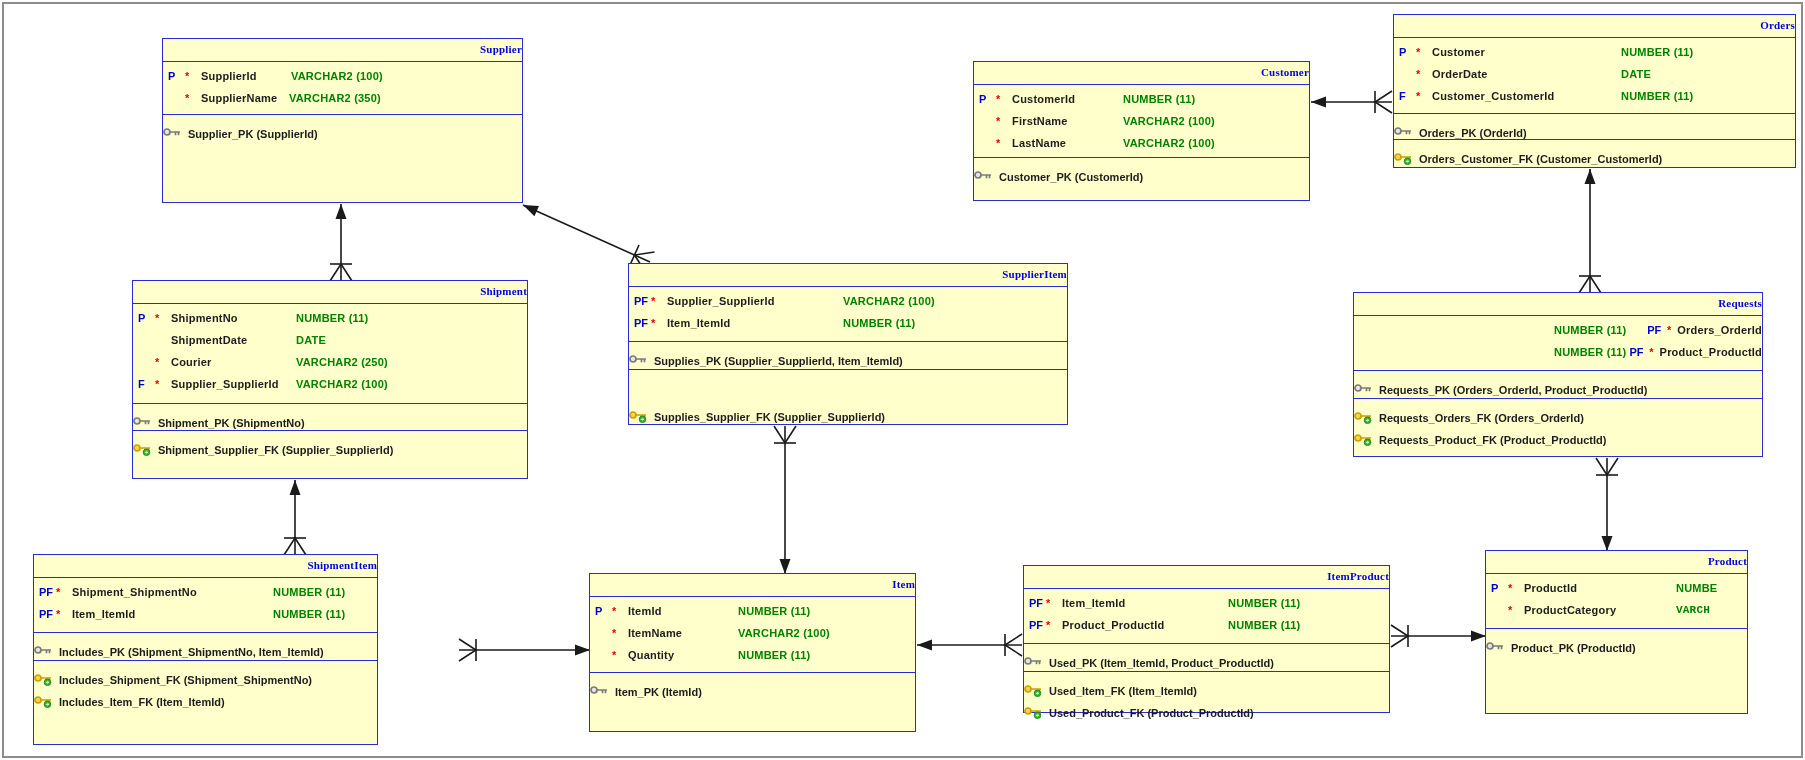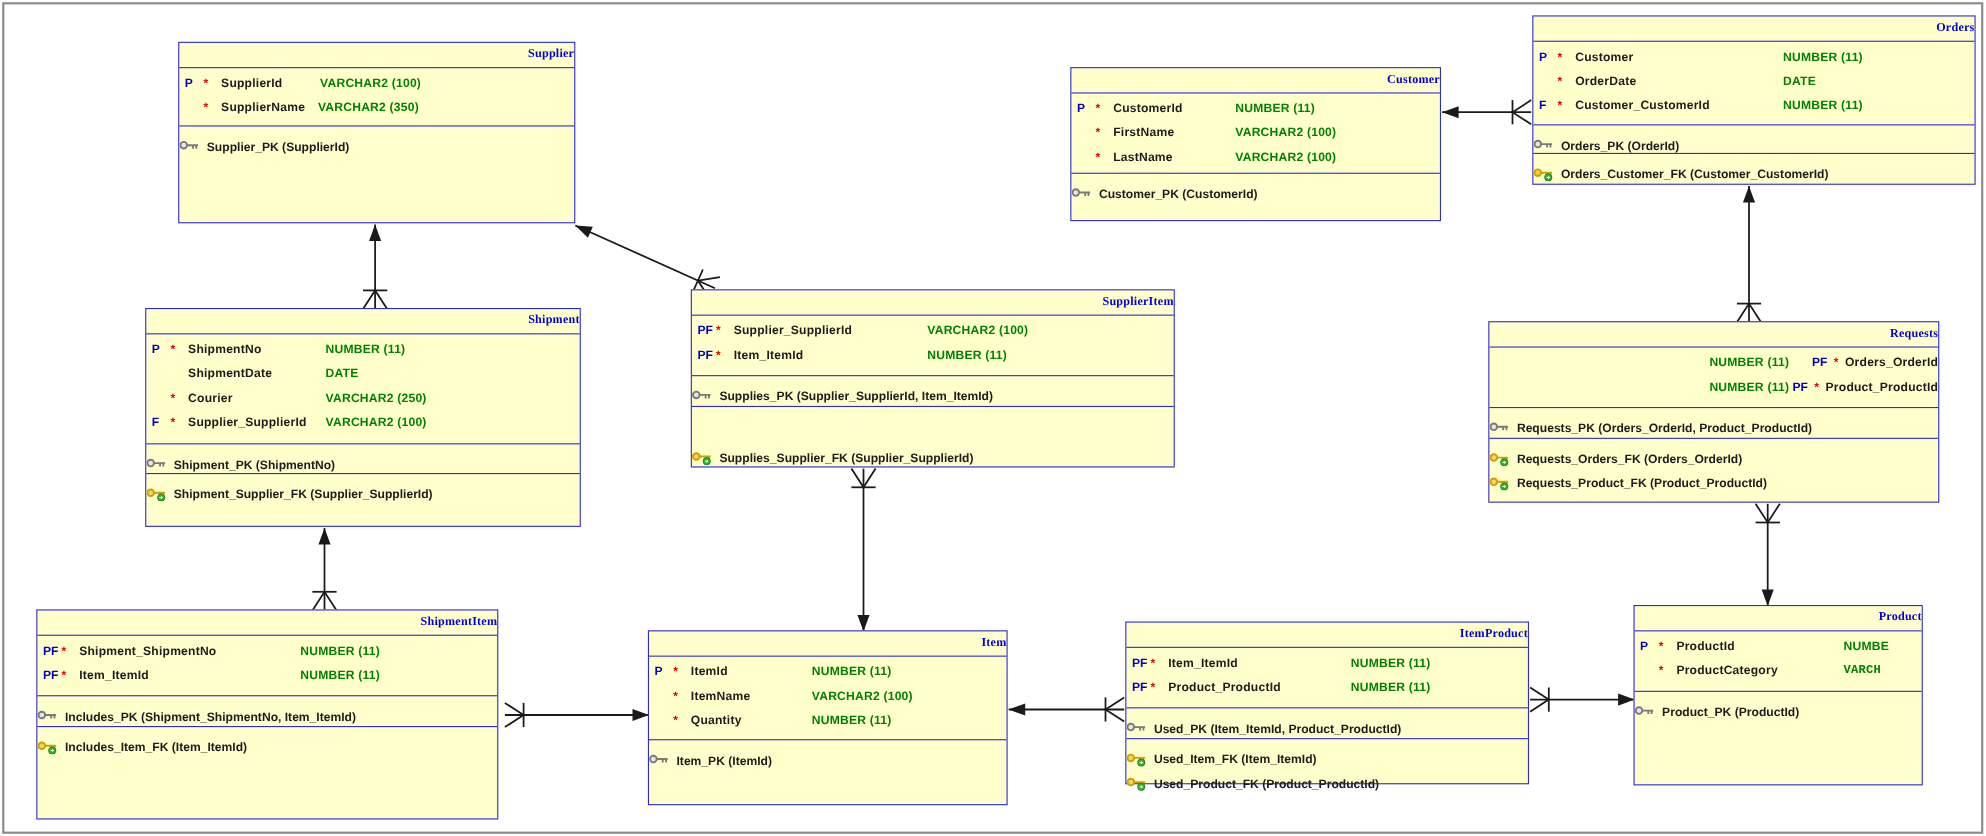--- a/index.html
+++ b/index.html
@@ -308,21 +308,21 @@
               <ellipse cx="4" cy="5" rx="3" ry="3" fill="#ffd24d" stroke="#c9a106" stroke-width="1.7"></ellipse>
               <path d="M7 5 H17 M12.5 5 v3.2 M15.5 5 v3.2" fill="none" stroke="#c9a106" stroke-width="1.7"></path>
               <circle cx="13.5" cy="9.3" r="3.3" fill="#2eb82e" stroke="#187a18" stroke-width="0.8"></circle>
               <path d="M11.9 9.3 h2.6 M13.4 8.2 l1.3 1.1 -1.3 1.1" fill="none" stroke="#ffffff" stroke-width="0.9"></path>
             </svg>
           </span>
           <span>Requests_Product_FK (Product_ProductId)</span>
         </div>
       </div>
   </div>
-    <div class="entity" style="left: 33px; top: 554px; width: 420px; height: 191px;">
+    <div class="entity" style="left: 33px; top: 554px; width: 345px; height: 191px;">
     <div class="etitle">ShipmentItem</div>
     <div class="attrs" style="height: 55px;">
         <div class="arow">
     <span class="keys">PF</span><span class="req">*</span><span class="aname">Shipment_ShipmentNo</span>
     <span class="atype" style="left: 239px;">NUMBER (11)</span>
   </div>
         <div class="arow">
     <span class="keys">PF</span><span class="req">*</span><span class="aname">Item_ItemId</span>
     <span class="atype" style="left: 239px;">NUMBER (11)</span>
   </div>
@@ -332,20 +332,31 @@
           <span class="kicon">
             <svg width="19" height="13" viewBox="0 0 19 13">
               <ellipse cx="4" cy="5" rx="3" ry="3" fill="#e6e6e6" stroke="#7a7a7a" stroke-width="1.7"></ellipse>
               <path d="M7 5 H17 M12.5 5 v3.2 M15.5 5 v3.2" fill="none" stroke="#7a7a7a" stroke-width="1.7"></path>
             </svg>
           </span>
           <span>Includes_PK (Shipment_ShipmentNo, Item_ItemId)</span>
         </div>
       </div>
     <div class="keysec fksec" style="flex: 1 1 auto;">
+        <div class="krow">
+          <span class="kicon">
+            <svg width="19" height="13" viewBox="0 0 19 13">
+              <ellipse cx="4" cy="5" rx="3" ry="3" fill="#ffd24d" stroke="#c9a106" stroke-width="1.7"></ellipse>
+              <path d="M7 5 H17 M12.5 5 v3.2 M15.5 5 v3.2" fill="none" stroke="#c9a106" stroke-width="1.7"></path>
+              <circle cx="13.5" cy="9.3" r="3.3" fill="#2eb82e" stroke="#187a18" stroke-width="0.8"></circle>
+              <path d="M11.9 9.3 h2.6 M13.4 8.2 l1.3 1.1 -1.3 1.1" fill="none" stroke="#ffffff" stroke-width="0.9"></path>
+            </svg>
+          </span>
+          <span>Includes_Shipment_FK (Shipment_ShipmentNo)</span>
+        </div>
         <div class="krow">
           <span class="kicon">
             <svg width="19" height="13" viewBox="0 0 19 13">
               <ellipse cx="4" cy="5" rx="3" ry="3" fill="#ffd24d" stroke="#c9a106" stroke-width="1.7"></ellipse>
               <path d="M7 5 H17 M12.5 5 v3.2 M15.5 5 v3.2" fill="none" stroke="#c9a106" stroke-width="1.7"></path>
               <circle cx="13.5" cy="9.3" r="3.3" fill="#2eb82e" stroke="#187a18" stroke-width="0.8"></circle>
               <path d="M11.9 9.3 h2.6 M13.4 8.2 l1.3 1.1 -1.3 1.1" fill="none" stroke="#ffffff" stroke-width="0.9"></path>
             </svg>
           </span>
           <span>Includes_Item_FK (Item_ItemId)</span>

